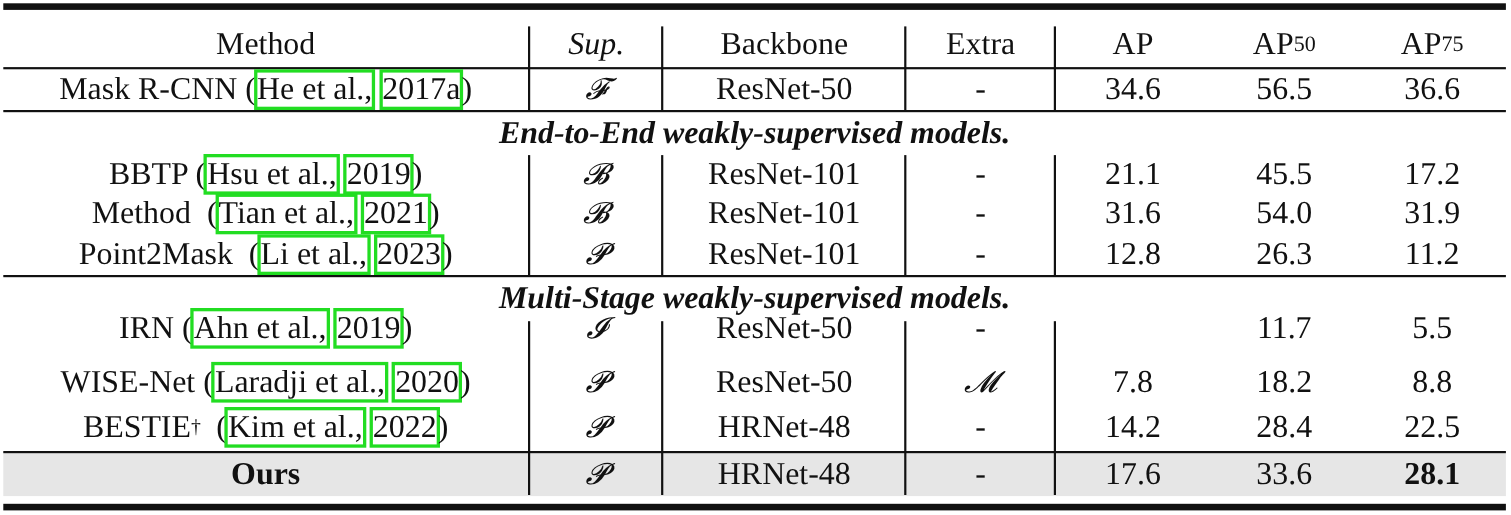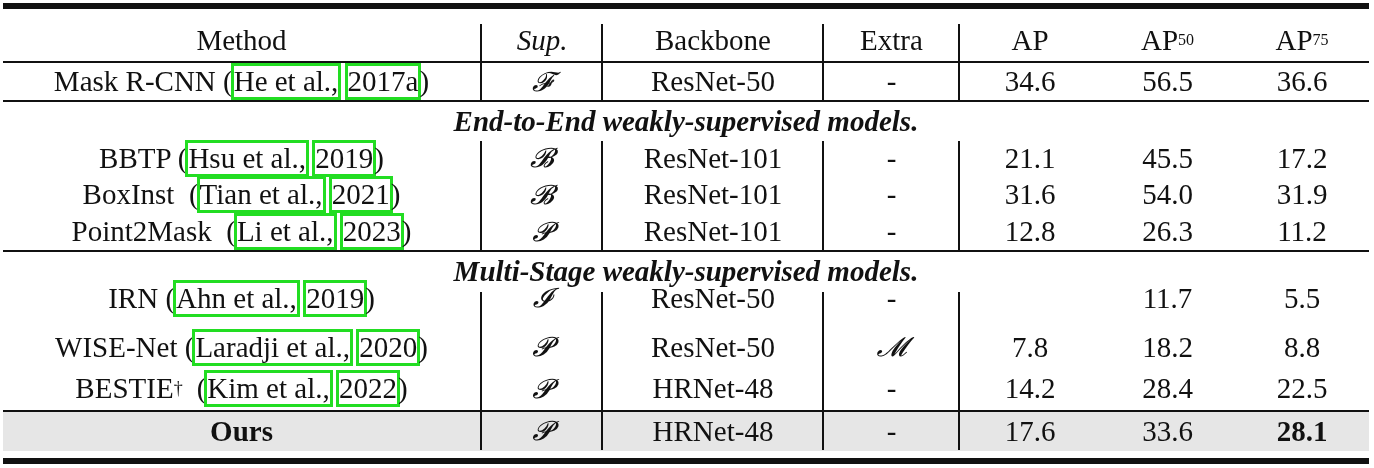--- a/index.html
+++ b/index.html
@@ -18,21 +18,21 @@
   .c-extra { left:821px; width:135px; }
   .c-ap { left:957px; width:140px; }
   .c-ap50 { left:1097px; width:135px; }
   .c-ap75 { left:1232px; width:134px; }
   .cal { font-family:"DejaVu Serif",serif; font-style:italic; font-size:27px; }
   .italic { font-style:italic; }
   .bold { font-weight:bold; }
   .section { position:absolute; left:3px; width:1366px; display:flex; align-items:center;
              justify-content:center; font-size:29px; font-weight:bold; font-style:italic; }
   .cite { outline:3px solid #22dd22; outline-offset:-1px; padding:0 1px; }
-  .sub { font-size:16px; vertical-align:-8px; }
+  .sub { font-size:20px; vertical-align:-8px; }
   .sup { font-size:18px; vertical-align:12px; margin-right:14px; }
   .ours-bg { position:absolute; left:3px; width:1366px; background:#e6e6e6; }
 </style>
 </head>
 <body>
 
 <div class="ours-bg" style="top:411px;height:40px;"></div>
 
 <div class="rule thick" style="top:3px;"></div>
 <div class="rule thin" style="top:61px;"></div>
@@ -93,21 +93,21 @@
   <div class="cell c-sup cal">𝓑</div>
   <div class="cell c-backbone">ResNet-101</div>
   <div class="cell c-extra">-</div>
   <div class="cell c-ap">21.1</div>
   <div class="cell c-ap50">45.5</div>
   <div class="cell c-ap75">17.2</div>
 </div>
 
 <div class="row" style="top:176px;height:37px;">
   <div class="cell c-method">
-    <span style="white-space:pre;">BoxInst  (</span><span class="cite">Tian et al.,</span>&nbsp;<span class="cite">2021</span><span>)</span>
+    <span style="white-space:pre;">Method  (</span><span class="cite">Tian et al.,</span>&nbsp;<span class="cite">2021</span><span>)</span>
   </div>
   <div class="cell c-sup cal">𝓑</div>
   <div class="cell c-backbone">ResNet-101</div>
   <div class="cell c-extra">-</div>
   <div class="cell c-ap">31.6</div>
   <div class="cell c-ap50">54.0</div>
   <div class="cell c-ap75">31.9</div>
 </div>
 
 <div class="row" style="top:213px;height:37px;">

